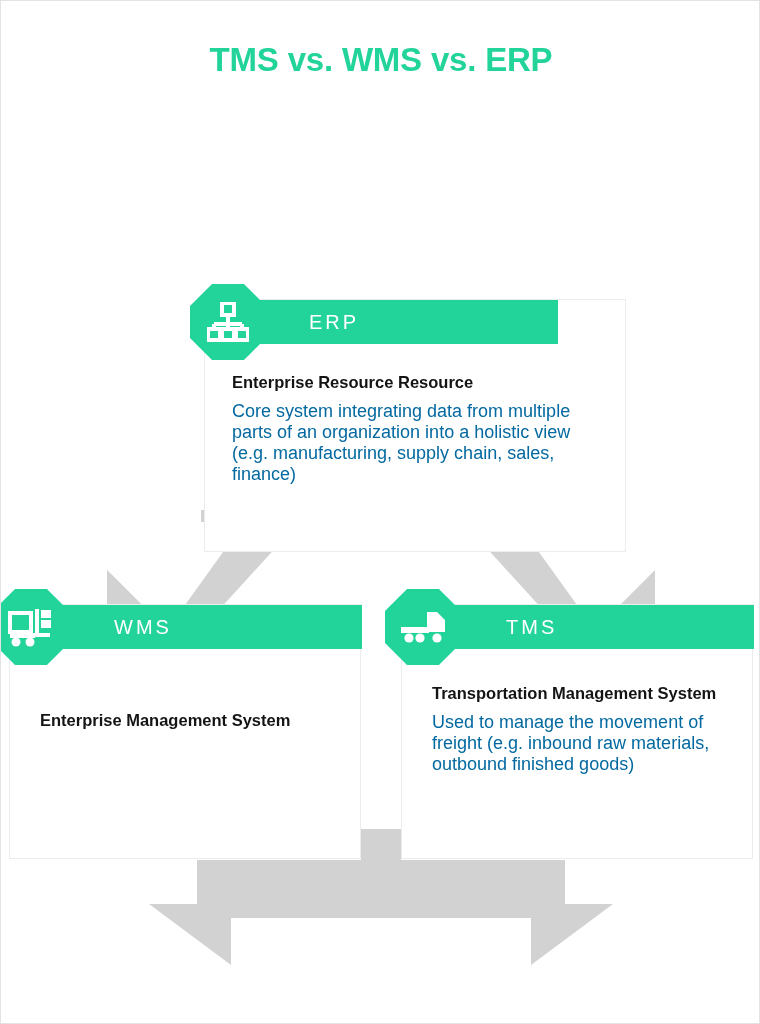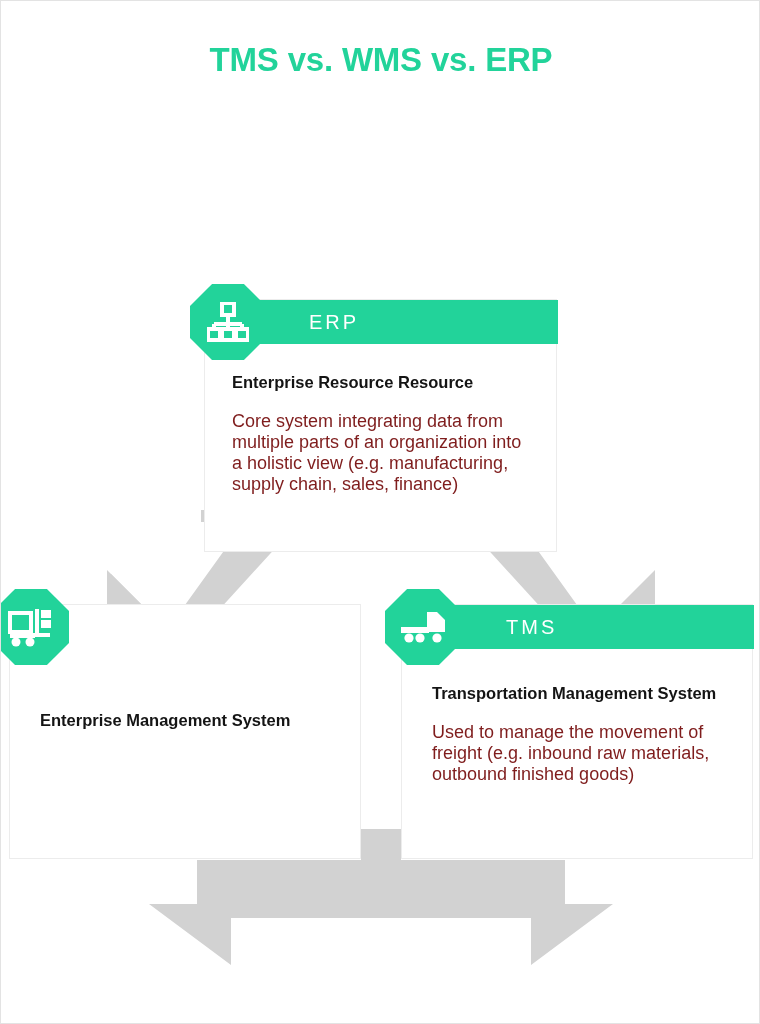--- a/index.html
+++ b/index.html
@@ -92,29 +92,29 @@
   }
   .card-heading {
     font-size: 16.5px;
     font-weight: bold;
     color: #141414;
     line-height: 1.25;
   }
   .card-text {
     font-size: 18px;
     line-height: 1.18;
-    color: #7f1d1d;
-    margin-top: 18px;
+    color: #0369a1;
+    margin-top: 8px;
   }
 
   
   #card-erp {
     left: 203px;
     top: 298px;
-    width: 353px;
+    width: 422px;
     height: 253px;
   }
   #card-erp .card-bar { width: 353px; }
   #card-erp .card-bar .bar-label { margin-left: 104px; }
   #card-erp .hexicon { left: -15px; top: -16px; }
   #card-erp .card-body { left: 27px; top: 72px; right: 22px; }
 
   
   #card-wms {
     left: 8px;
@@ -176,20 +176,23 @@
         <rect x="29" y="27" width="12" height="11" fill="none" stroke="#ffffff" stroke-width="4"></rect>
       </svg>
     </div>
     <div class="card-body">
       <div class="card-heading">Enterprise Resource Resource</div>
       <div class="card-text">Core system integrating data from multiple parts of an organization into a holistic view (e.g. manufacturing, supply chain, sales, finance)</div>
     </div>
   </div>
 
   <div class="card" id="card-wms">
+    <div class="card-bar">
+      <span class="bar-label">WMS</span>
+    </div>
     <div class="hexicon">
       <svg width="46" height="40" viewBox="0 0 46 40" aria-hidden="true">
 
         <rect x="2" y="6" width="21" height="19" fill="none" stroke="#ffffff" stroke-width="4"></rect>
 
         <rect x="27" y="2" width="4" height="28" fill="#ffffff"></rect>
 
         <rect x="27" y="26" width="15" height="4" fill="#ffffff"></rect>
 
         <rect x="33" y="3" width="10" height="8" fill="#ffffff"></rect>

